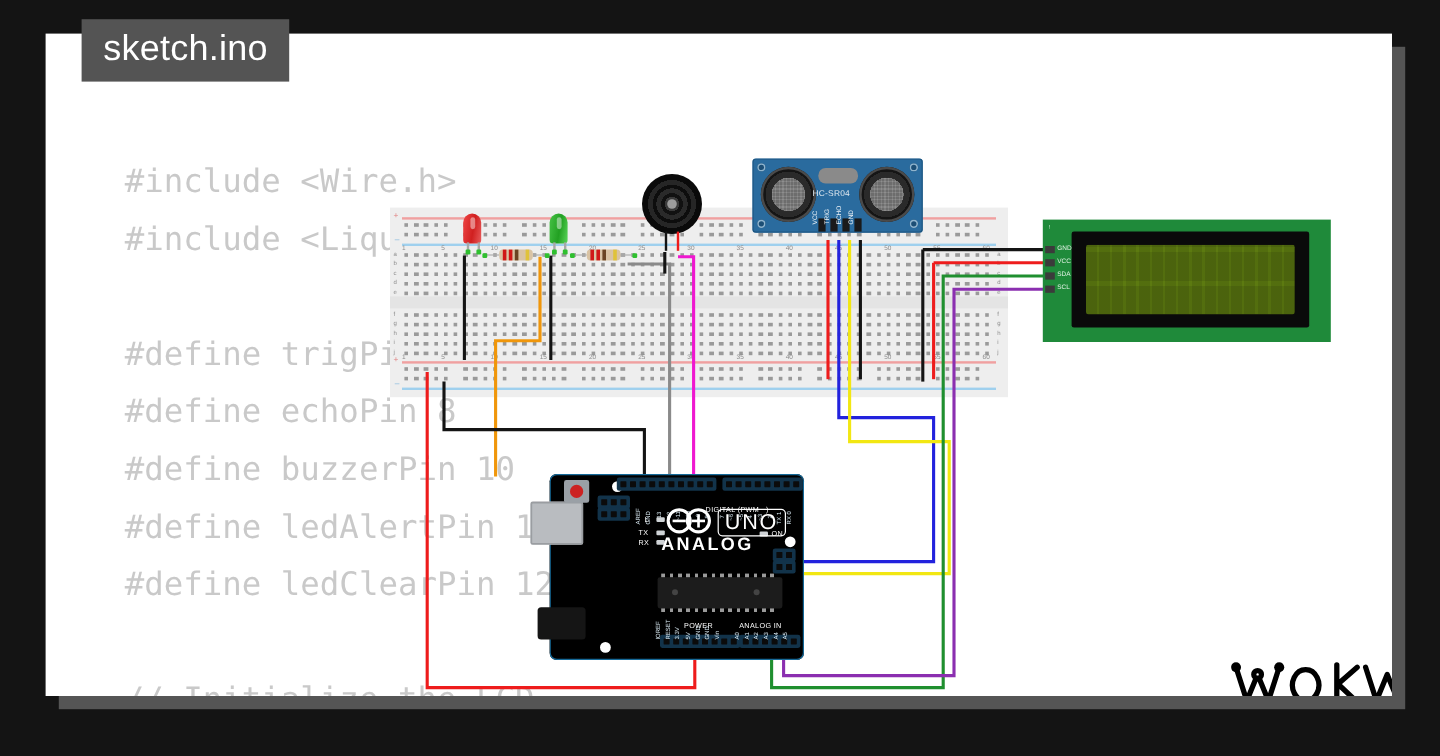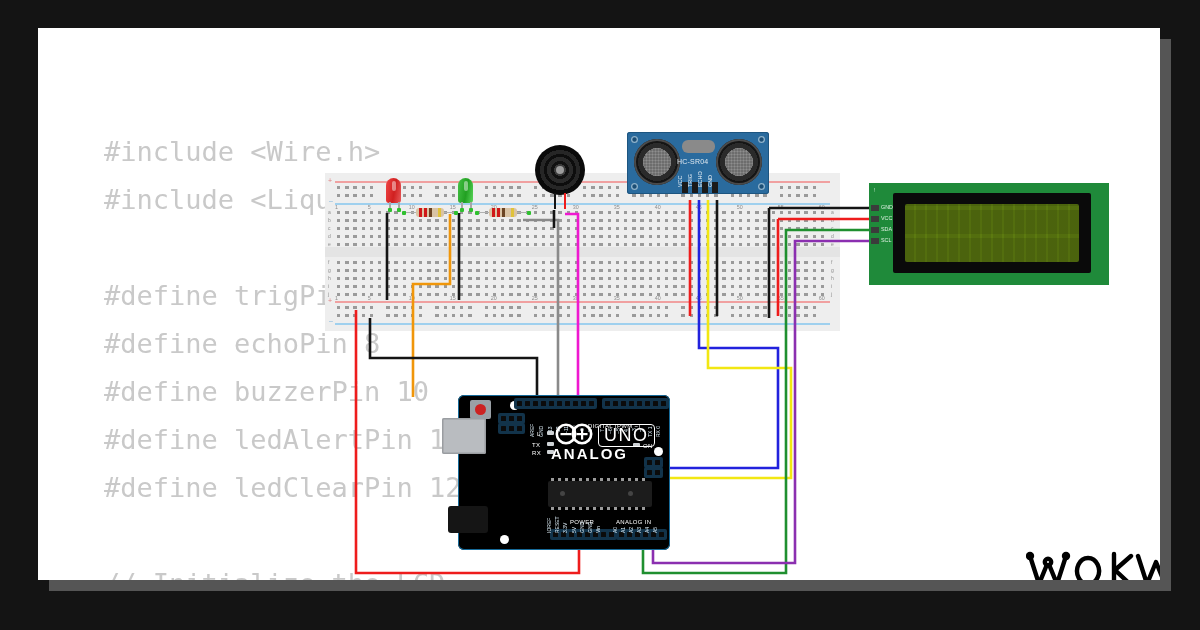--- a/index.html
+++ b/index.html
@@ -1404,14 +1404,15 @@
         <circle cx="155" cy="12" r="4.4"></circle>
       </g>
       <g stroke="#000" stroke-width="4.4" fill="#fff">
         <circle cx="22" cy="16" r="3.2"></circle>
         <circle cx="155" cy="12" r="3.0"></circle>
       </g>
     </svg>
 
   </div>
 
+  <div class="file-tab">sketch.ino</div>
 
 </div>
 
 </body></html>

